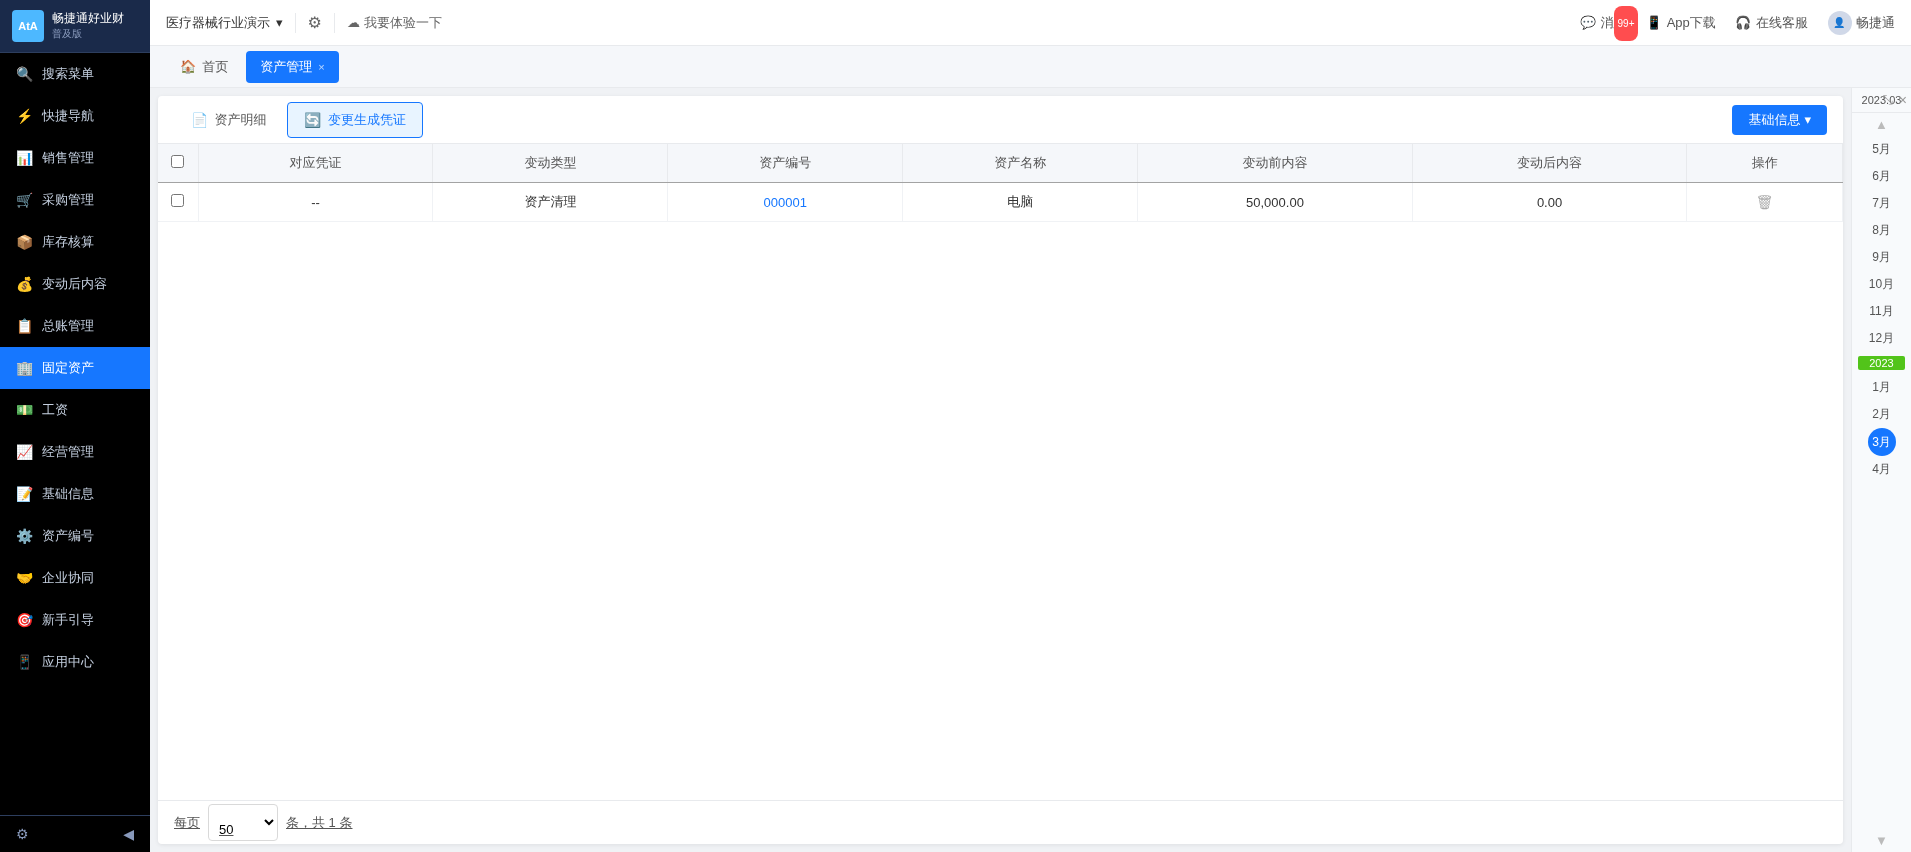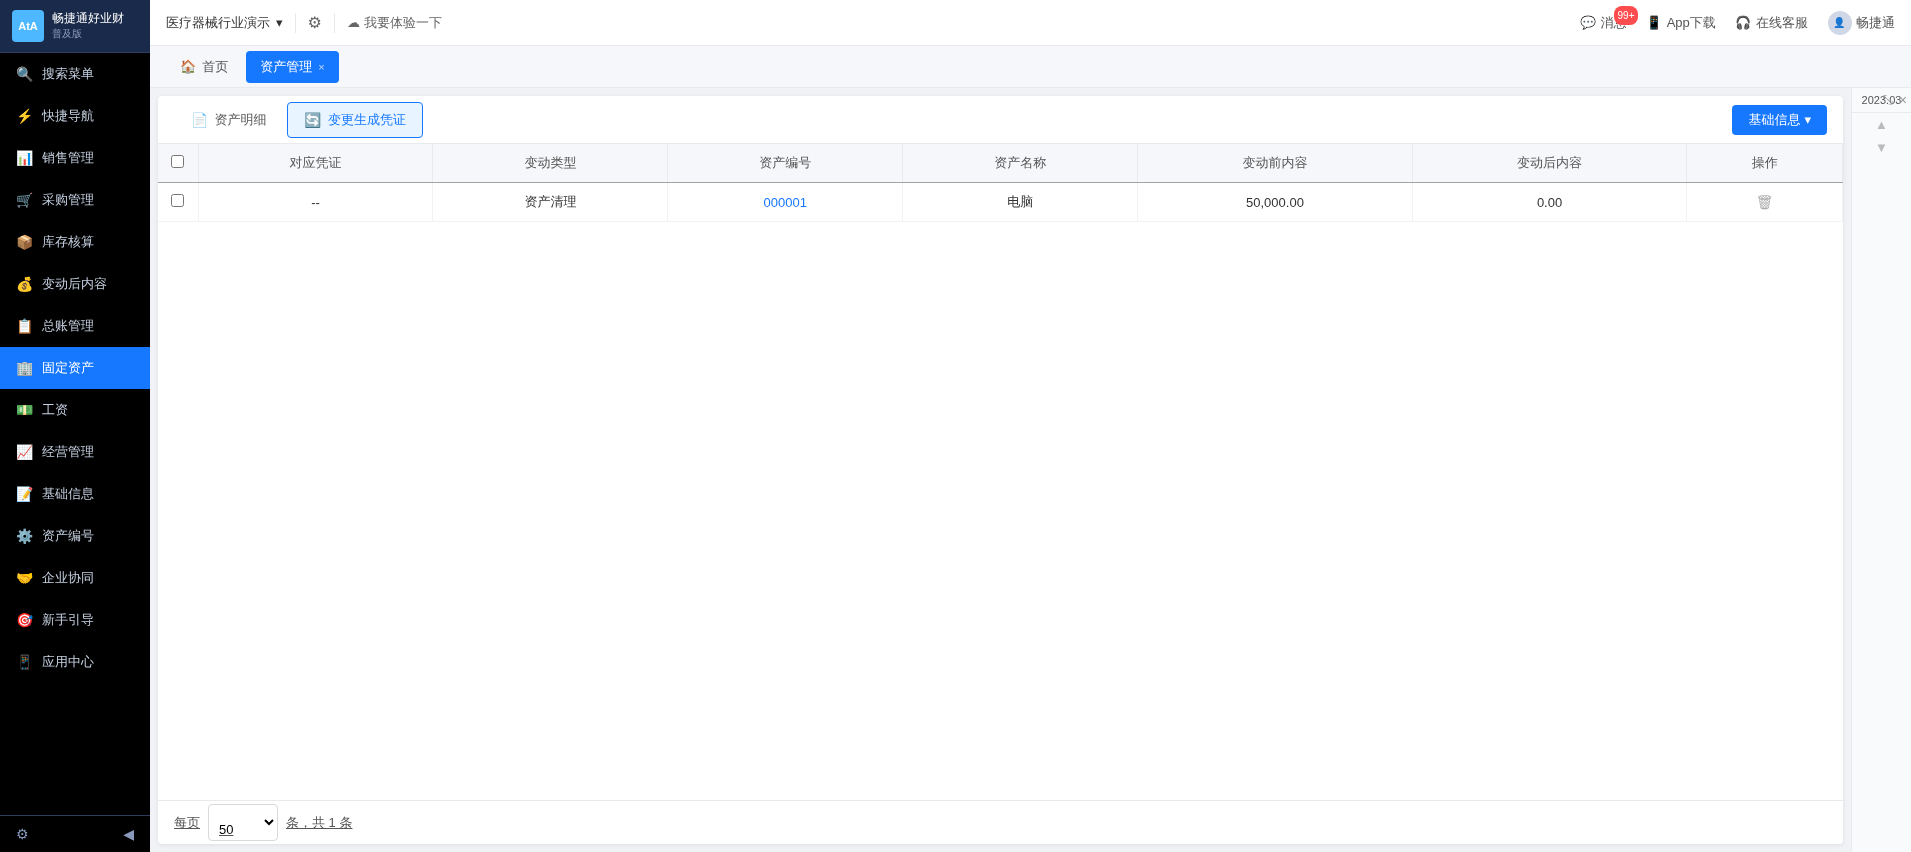--- a/index.html
+++ b/index.html
@@ -142,21 +142,21 @@
       gap: 4px;
       color: #555;
       font-size: 13px;
       cursor: pointer;
       position: relative;
     }
     .badge {
       background: #ff4d4f;
       color: white;
       font-size: 10px;
-      padding: 4px 4px;
+      padding: 12px 4px;
       border-radius: 8px;
       min-width: 18px;
       text-align: center;
       position: absolute;
       top: -8px;
       right: -12px;
     }
     .topbar-user {
       display: flex;
       align-items: center;
@@ -583,16 +583,31 @@
       </div>
     </div>
 
     <div class="timeline-panel">
       <div style="display:flex; align-items:center; justify-content:center; padding:6px 4px; border-bottom:1px solid #e8eaed; font-size:11px; color:#555; position:relative;">
         <span>2023.03</span>
         <span style="position:absolute; right:18px; top:4px; cursor:pointer; font-size:13px; color:#999;">⤡</span>
         <span style="position:absolute; right:4px; top:4px; cursor:pointer; font-size:14px; color:#999;">×</span>
       </div>
       <div class="scroll-btn">▲</div>
+      <div class="timeline-scroll">
+        <div class="month-item">5月</div>
+        <div class="month-item">6月</div>
+        <div class="month-item">7月</div>
+        <div class="month-item">8月</div>
+        <div class="month-item">9月</div>
+        <div class="month-item">10月</div>
+        <div class="month-item">11月</div>
+        <div class="month-item">12月</div>
+        <div class="year-badge">2023</div>
+        <div class="month-item">1月</div>
+        <div class="month-item">2月</div>
+        <div class="month-item active">3月</div>
+        <div class="month-item">4月</div>
+      </div>
       <div class="scroll-btn">▼</div>
     </div>
   </div>
 </div>
 
 </body></html>

